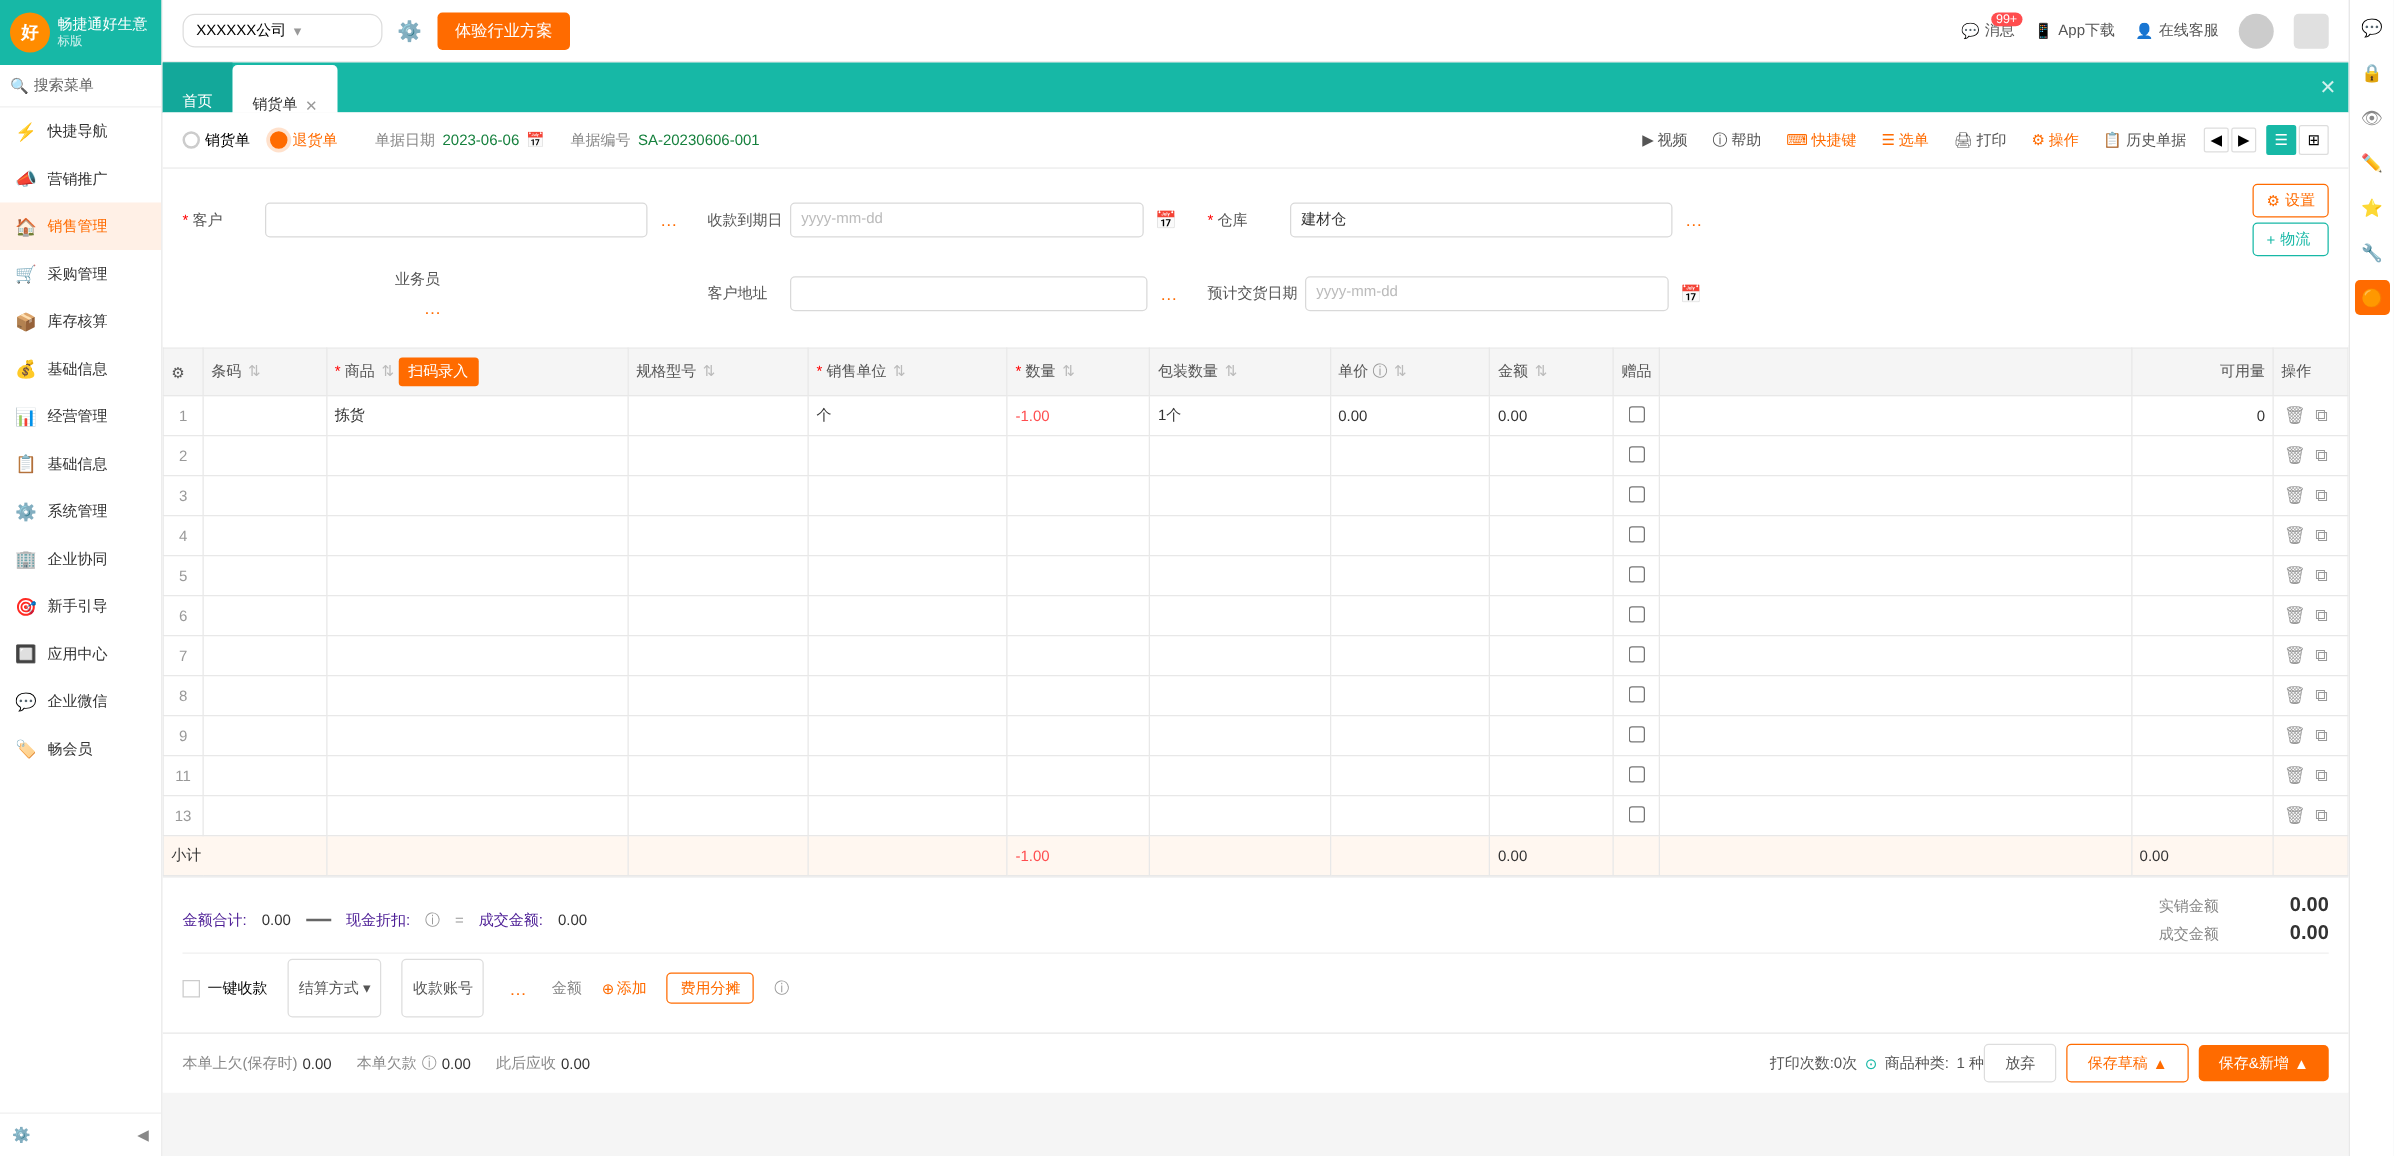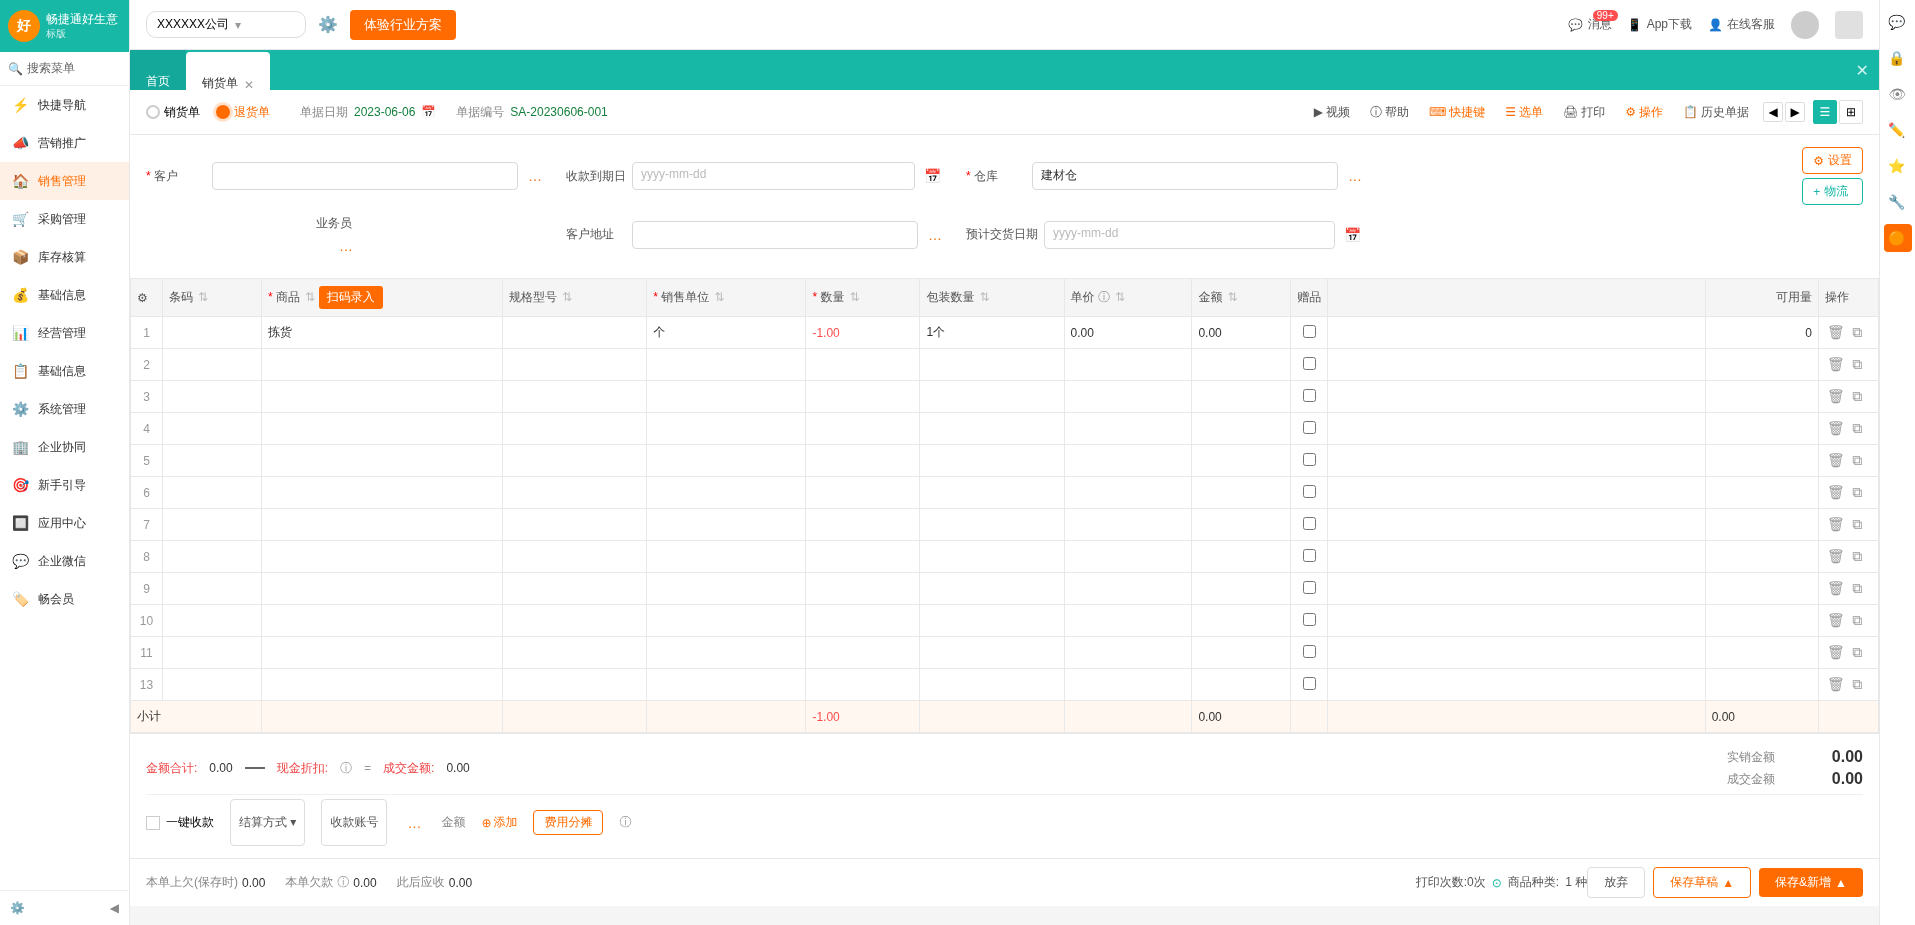--- a/index.html
+++ b/index.html
@@ -89,21 +89,21 @@
     .row-num { color: #999; text-align: center; width: 30px; }
     .qty-red { color: #ff4d4f; }
     .col-checkbox { width: 30px; text-align: center; }
     .col-ops { width: 60px; }
     .op-icon { color: #999; cursor: pointer; font-size: 14px; padding: 0 2px; }
     .subtotal-row td { background: #fff7f0; font-weight: 400; }
 
     
     .footer-area { background: #fff; padding: 8px 16px; border-top: 1px solid #e8e8e8; }
     .footer-row1 { display: flex; align-items: center; gap: 12px; padding: 6px 0; }
-    .footer-label { color: #ef4444; }
+    .footer-label { color: #4c1d95; }
     .footer-value { color: #333; font-weight: 500; }
     .footer-eq { color: #999; }
     .footer-row2 { display: flex; align-items: center; gap: 16px; padding: 4px 0; border-top: 1px solid #f0f0f0; }
     .one-click-pay { display: flex; align-items: center; gap: 6px; }
     .checkbox-sq { width: 14px; height: 14px; border: 1px solid #ccc; display: inline-block; }
     .select-box { border: 1px solid #ddd; border-radius: 4px; padding: 14px 8px; color: #555; cursor: pointer; }
     .add-btn { color: #ff6b00; cursor: pointer; display: flex; align-items: center; gap: 2px; }
     .expense-btn { border: 1px solid #ff6b00; color: #ff6b00; background: #fff; padding: 3px 10px; border-radius: 4px; cursor: pointer; }
 
     
@@ -566,38 +566,20 @@
     <td></td>
     <td class="col-checkbox"><input type="checkbox" style="cursor: pointer;"></td>
     <td></td>
     <td class="col-avail"></td>
     <td class="col-ops">
       <span class="op-icon">🗑</span>
       <span class="op-icon">⧉</span>
     </td>
   </tr>
               <tr>
-    <td class="row-num">10</td>
-    <td></td>
-    <td></td>
-    <td></td>
-    <td></td>
-    <td class=""></td>
-    <td></td>
-    <td></td>
-    <td></td>
-    <td class="col-checkbox"><input type="checkbox" style="cursor: pointer;"></td>
-    <td></td>
-    <td class="col-avail"></td>
-    <td class="col-ops">
-      <span class="op-icon">🗑</span>
-      <span class="op-icon">⧉</span>
-    </td>
-  </tr>
-              <tr>
     <td class="row-num">11</td>
     <td></td>
     <td></td>
     <td></td>
     <td></td>
     <td class=""></td>
     <td></td>
     <td></td>
     <td></td>
     <td class="col-checkbox"><input type="checkbox" style="cursor: pointer;"></td>

